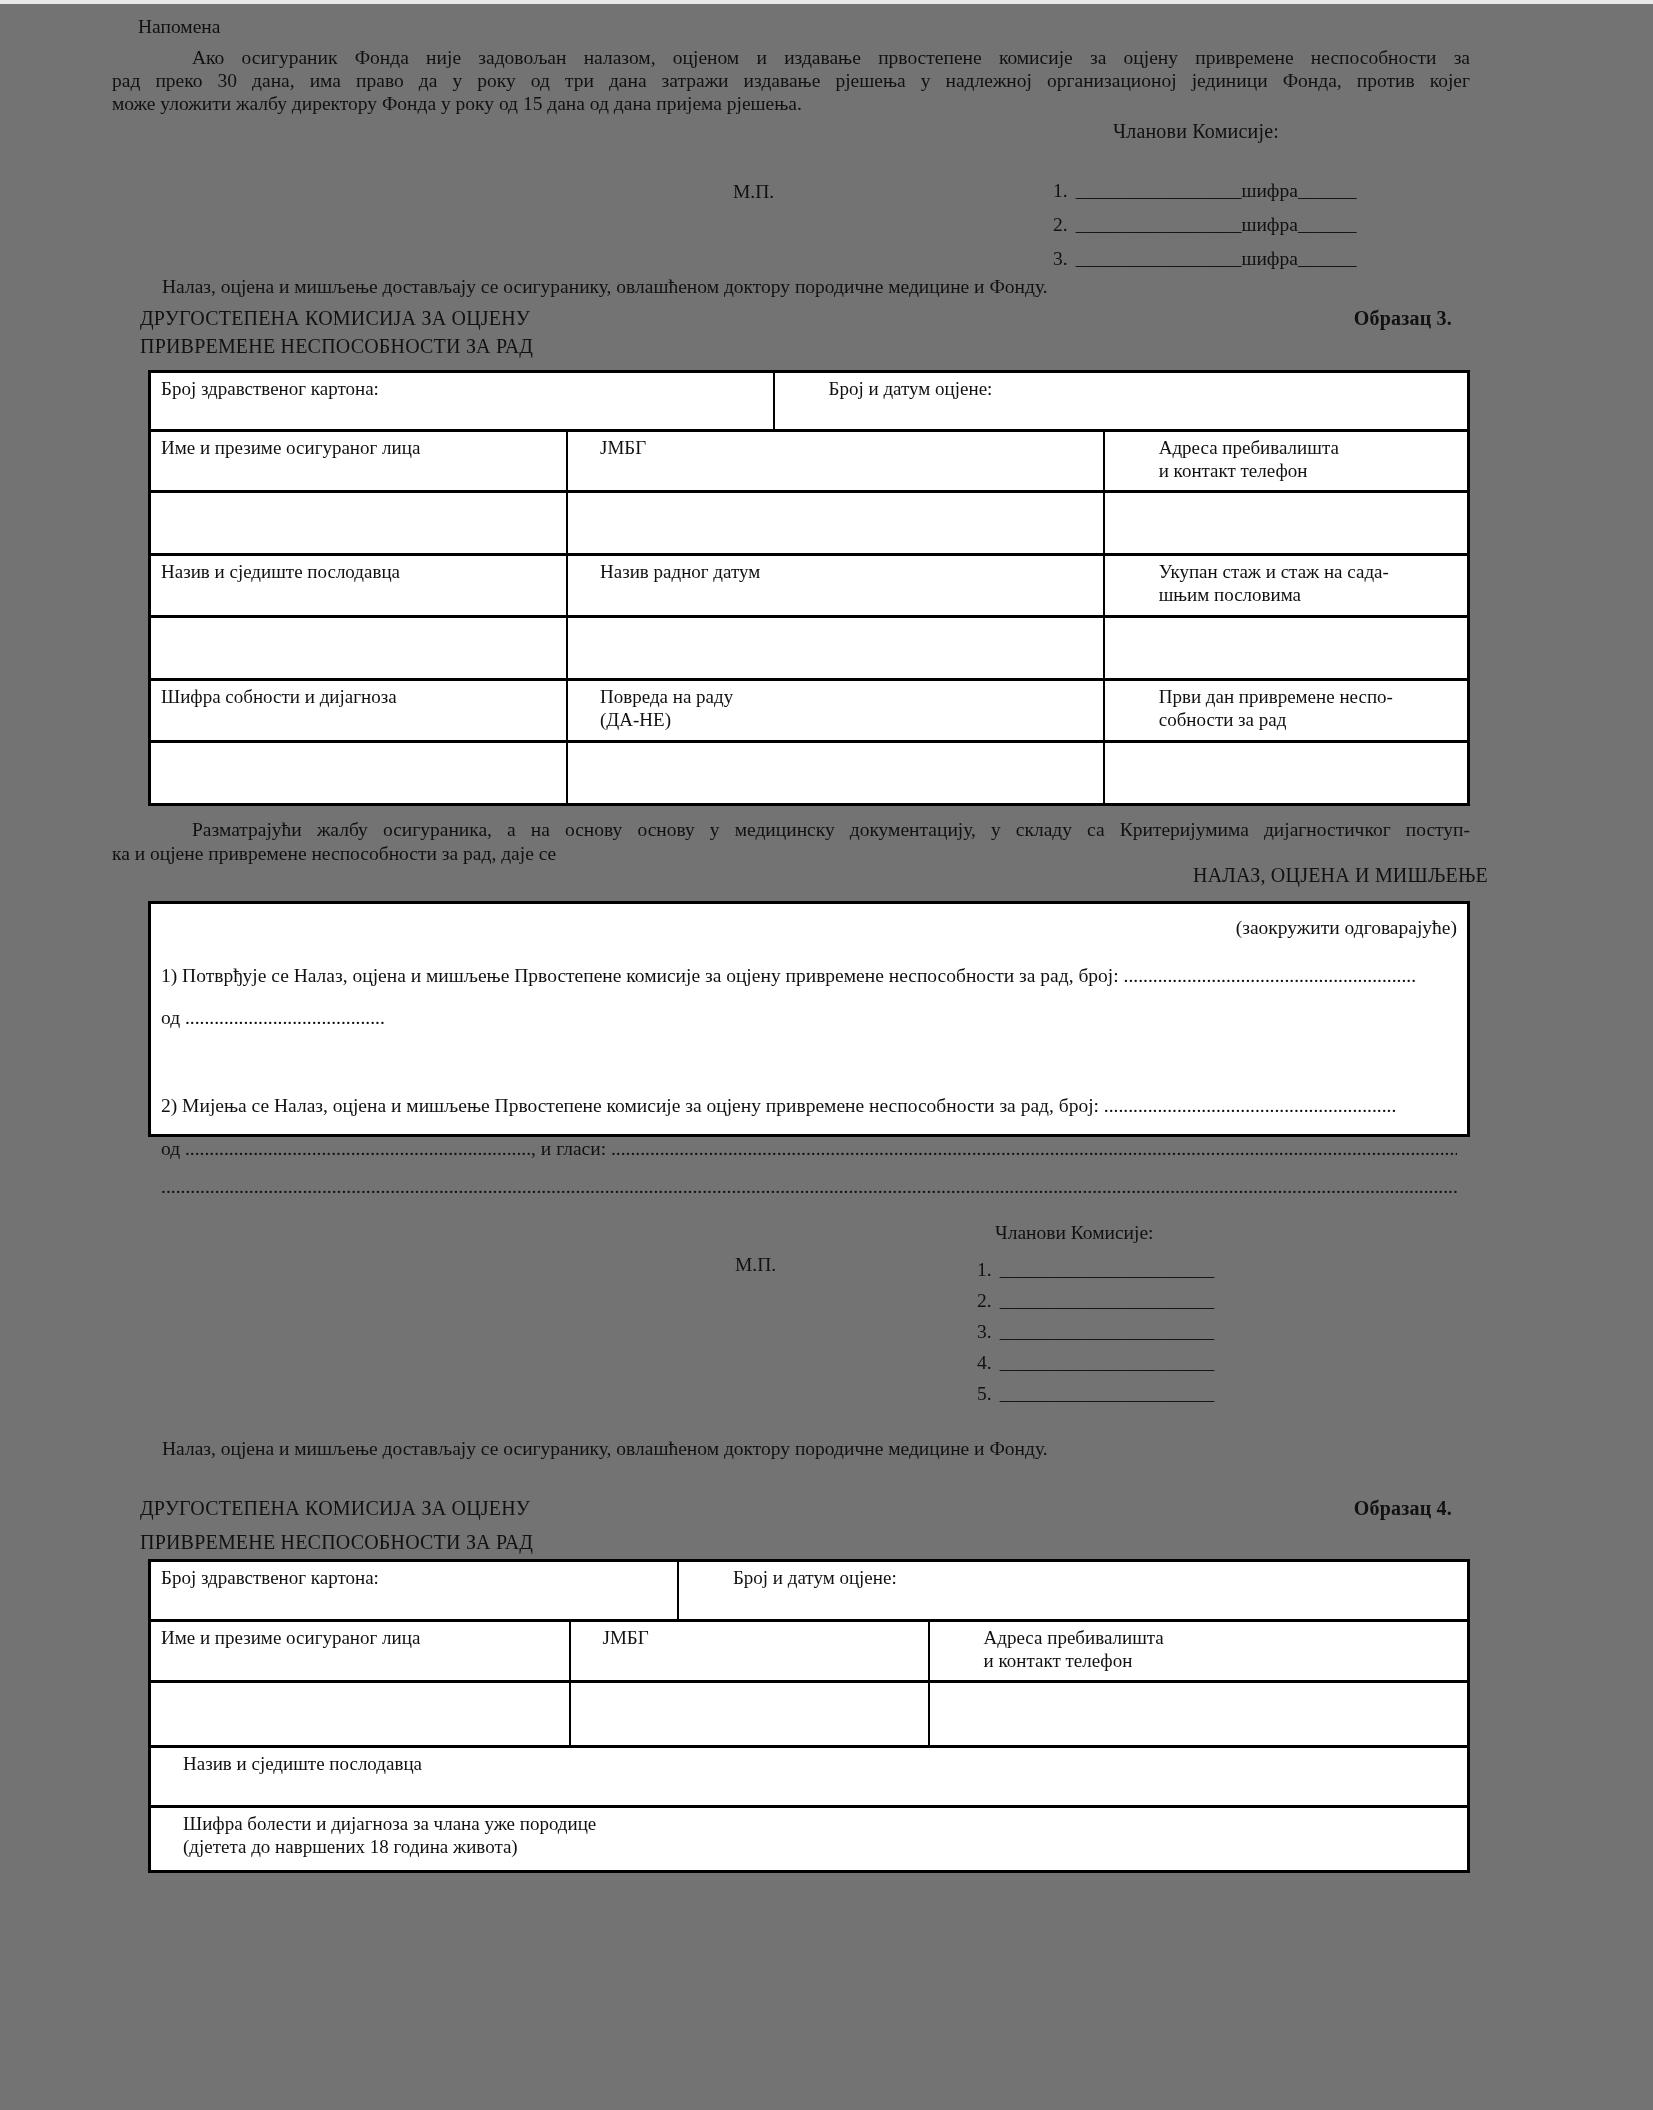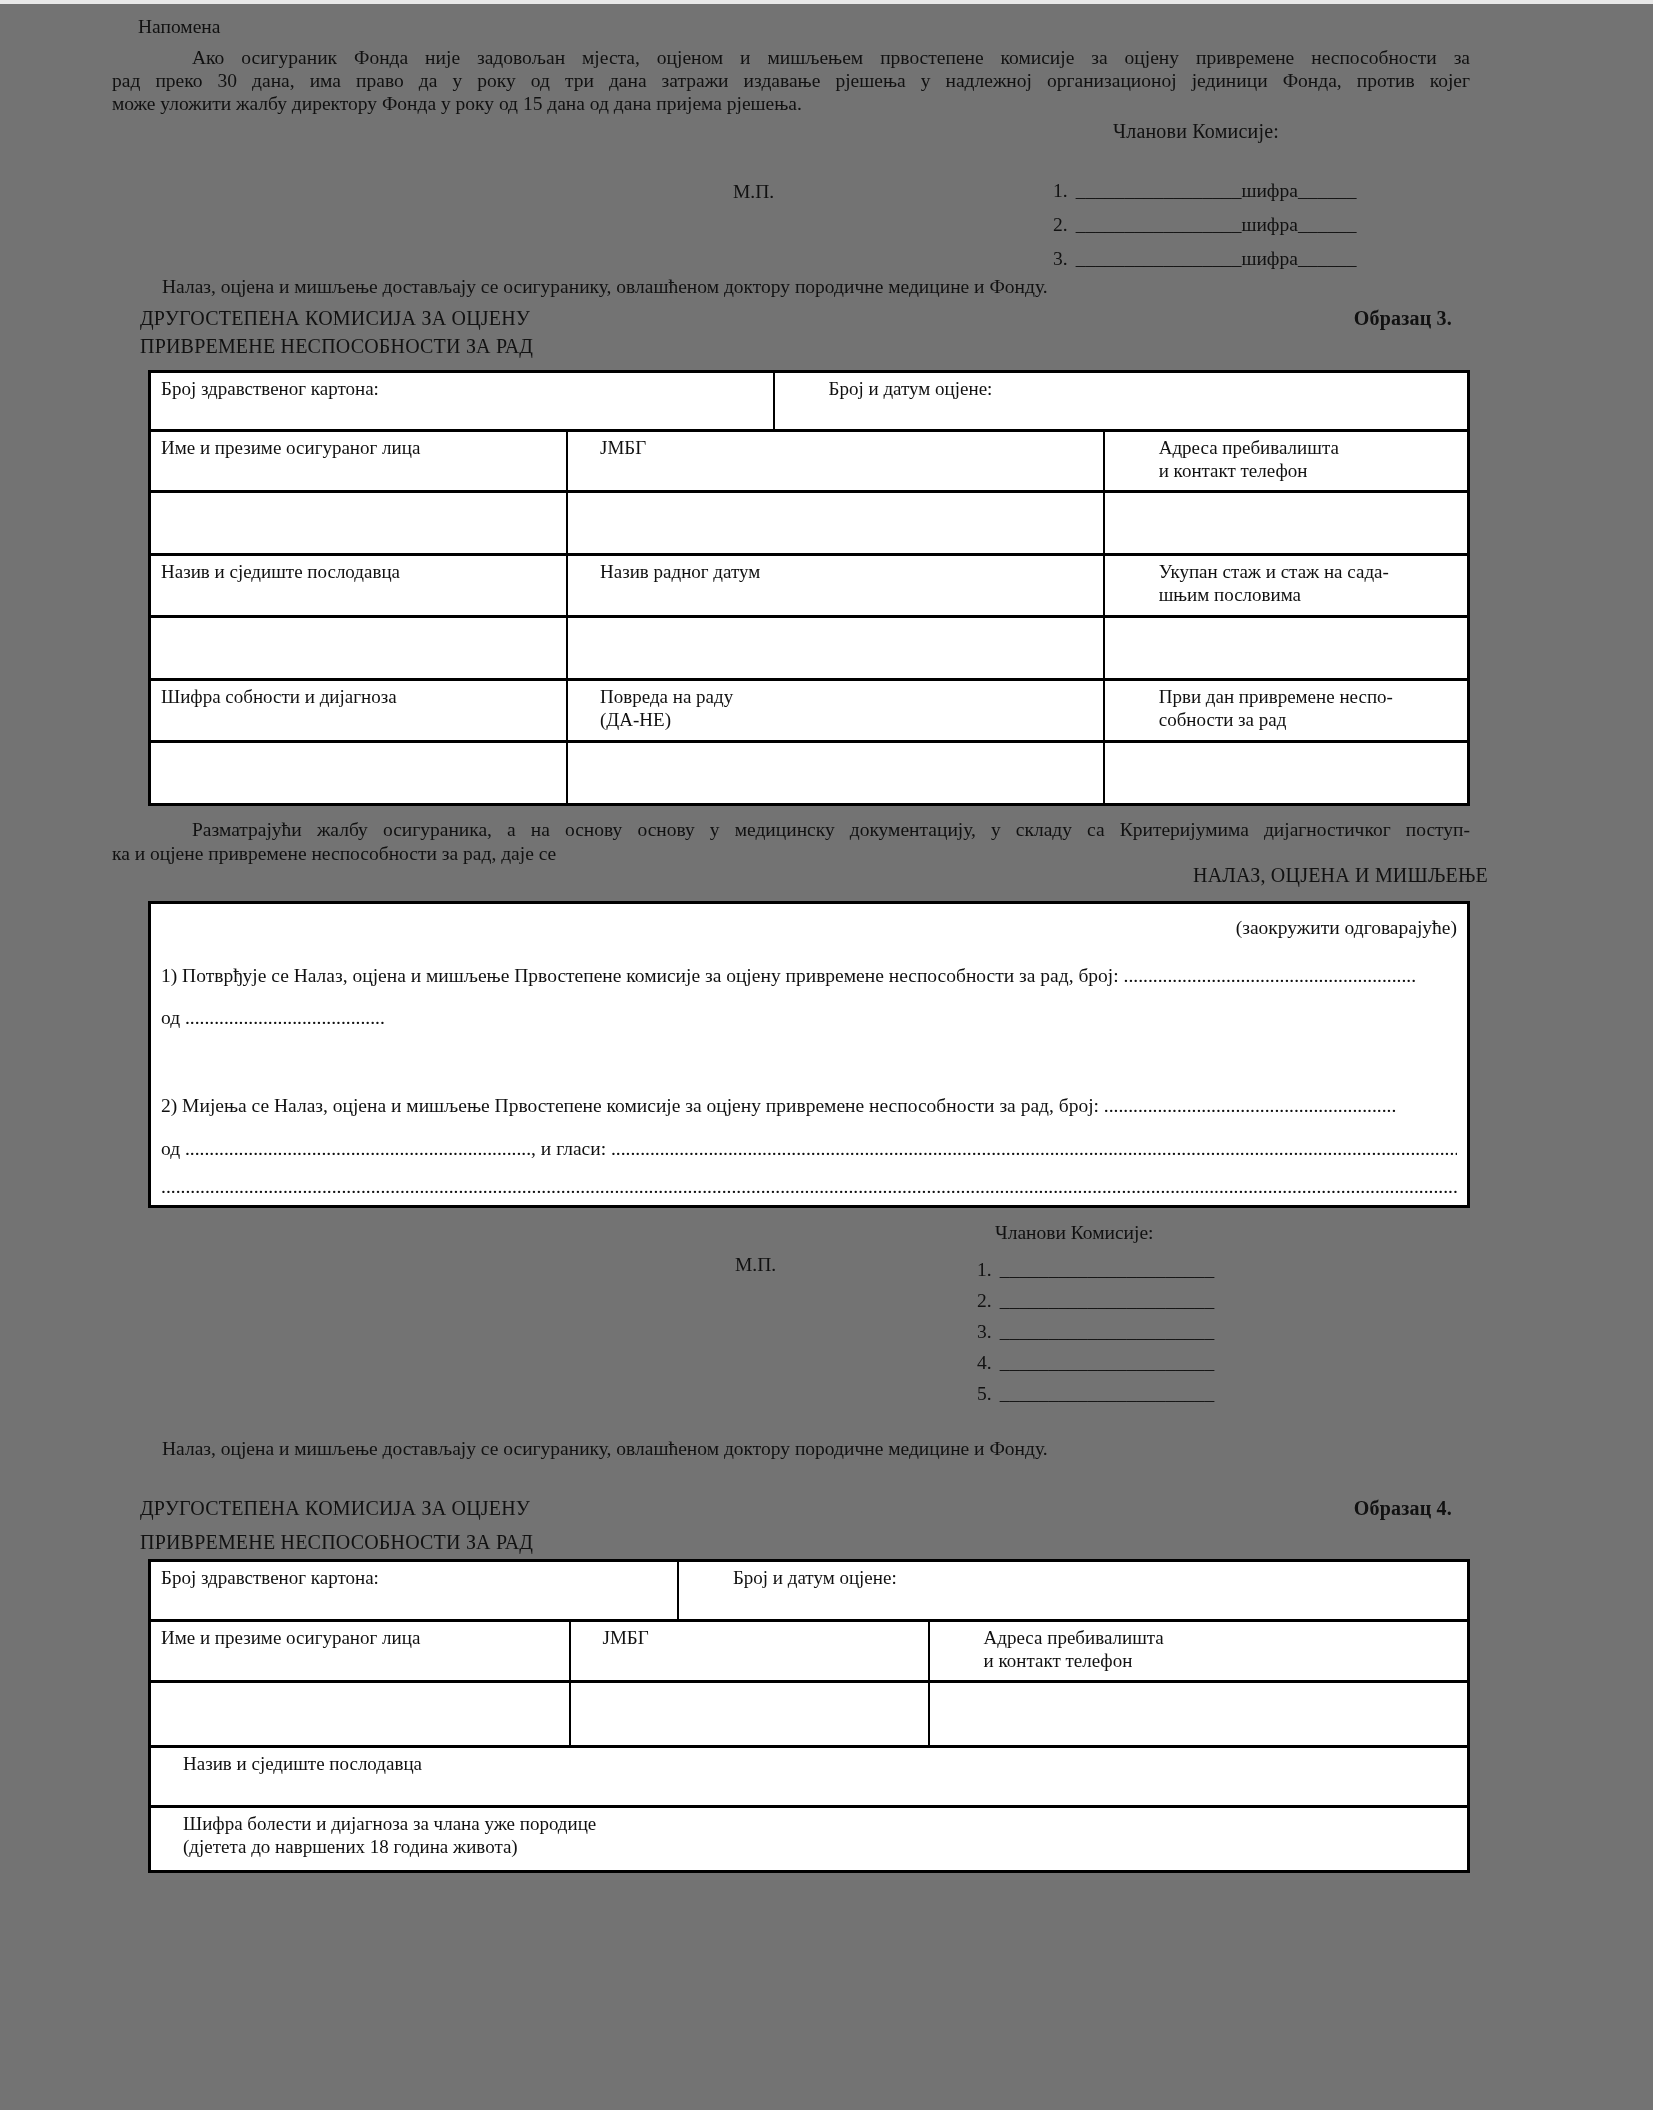--- a/index.html
+++ b/index.html
@@ -67,21 +67,21 @@
   }
 </style>
 </head>
 <body>
 
 <div id="page">
 
   <div class="abs" style="left:138px; top:12px;">Напомена</div>
 
   <div class="abs para" style="left:112px; top:42px; width:1358px;">
-    <div class="jline indent-lg">Ако осигураник Фонда није задовољан мјеста, оцјеном и мишљењем првостепене комисије за оцјену привремене неспособности за</div>
+    <div class="jline indent-lg">Ако осигураник Фонда није задовољан налазом, оцјеном и издавање првостепене комисије за оцјену привремене неспособности за</div>
     <div class="jline">рад преко 30 дана, има право да у року од три дана затражи издавање рјешења у надлежној организационој јединици Фонда, против којег</div>
     <div>може уложити жалбу директору Фонда у року од 15 дана од дана пријема рјешења.</div>
   </div>
 
   <div class="abs heading" style="left:1113px; top:116px;">Чланови Комисије:</div>
 
   <div class="abs" style="left:733px; top:177px;">М.П.</div>
 
   <div class="abs" style="left:1053px; top:176px;">
     <div class="c1-item">
@@ -150,21 +150,21 @@
     </div>
   </div>
 
   <div class="abs para" style="left:112px; top:814px; width:1358px;">
     <div class="jline indent-lg" style="line-height:24px;">Разматрајући жалбу осигураника, а на основу основу у медицинску документацију, у складу са Критеријумима дијагностичког поступ-</div>
     <div style="line-height:24px;">ка и оцјене привремене неспособности за рад, даје се</div>
   </div>
 
   <div class="abs heading center" style="left:130px; top:860px; width:1358px;">НАЛАЗ, ОЦЈЕНА И МИШЉЕЊЕ</div>
 
-  <div class="findbox" style="left:148px; top:897px; width:1322px; height:307px;text-decoration:underline;">
+  <div class="findbox" style="left:148px; top:897px; width:1322px; height:236px;text-decoration:underline;">
     <div class="bline right" style="top:12px;">(заокружити одговарајуће)</div>
     <div class="bline" style="top:60px;">1) Потврђује се Налаз, оцјена и мишљење Првостепене комисије за оцјену привремене неспособности за рад, број: ............................................................</div>
     <div class="bline" style="top:102px;">од .........................................</div>
     <div class="bline" style="top:190px;">2) Мијења се Налаз, оцјена и мишљење Првостепене комисије за оцјену привремене неспособности за рад, број: ............................................................</div>
     <div class="bline" style="top:233px;">од ......................................................................., и гласи: ........................................................................................................................................................................................................</div>
     <div class="bline" style="top:271px;">............................................................................................................................................................................................................................................................................................................................</div>
   </div>
 
   <div class="abs" style="left:995px; top:1218px;">Чланови Комисије:</div>
 

